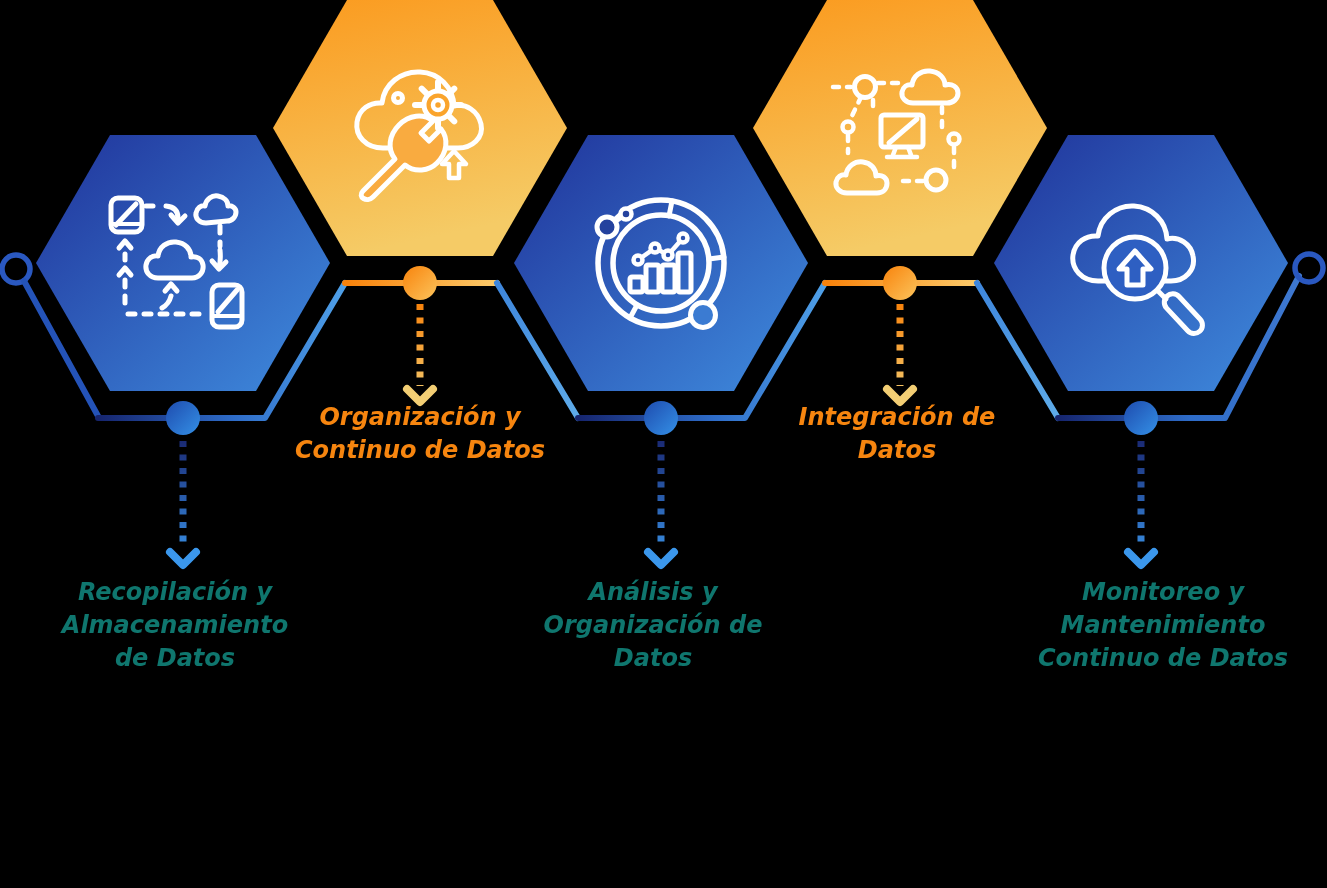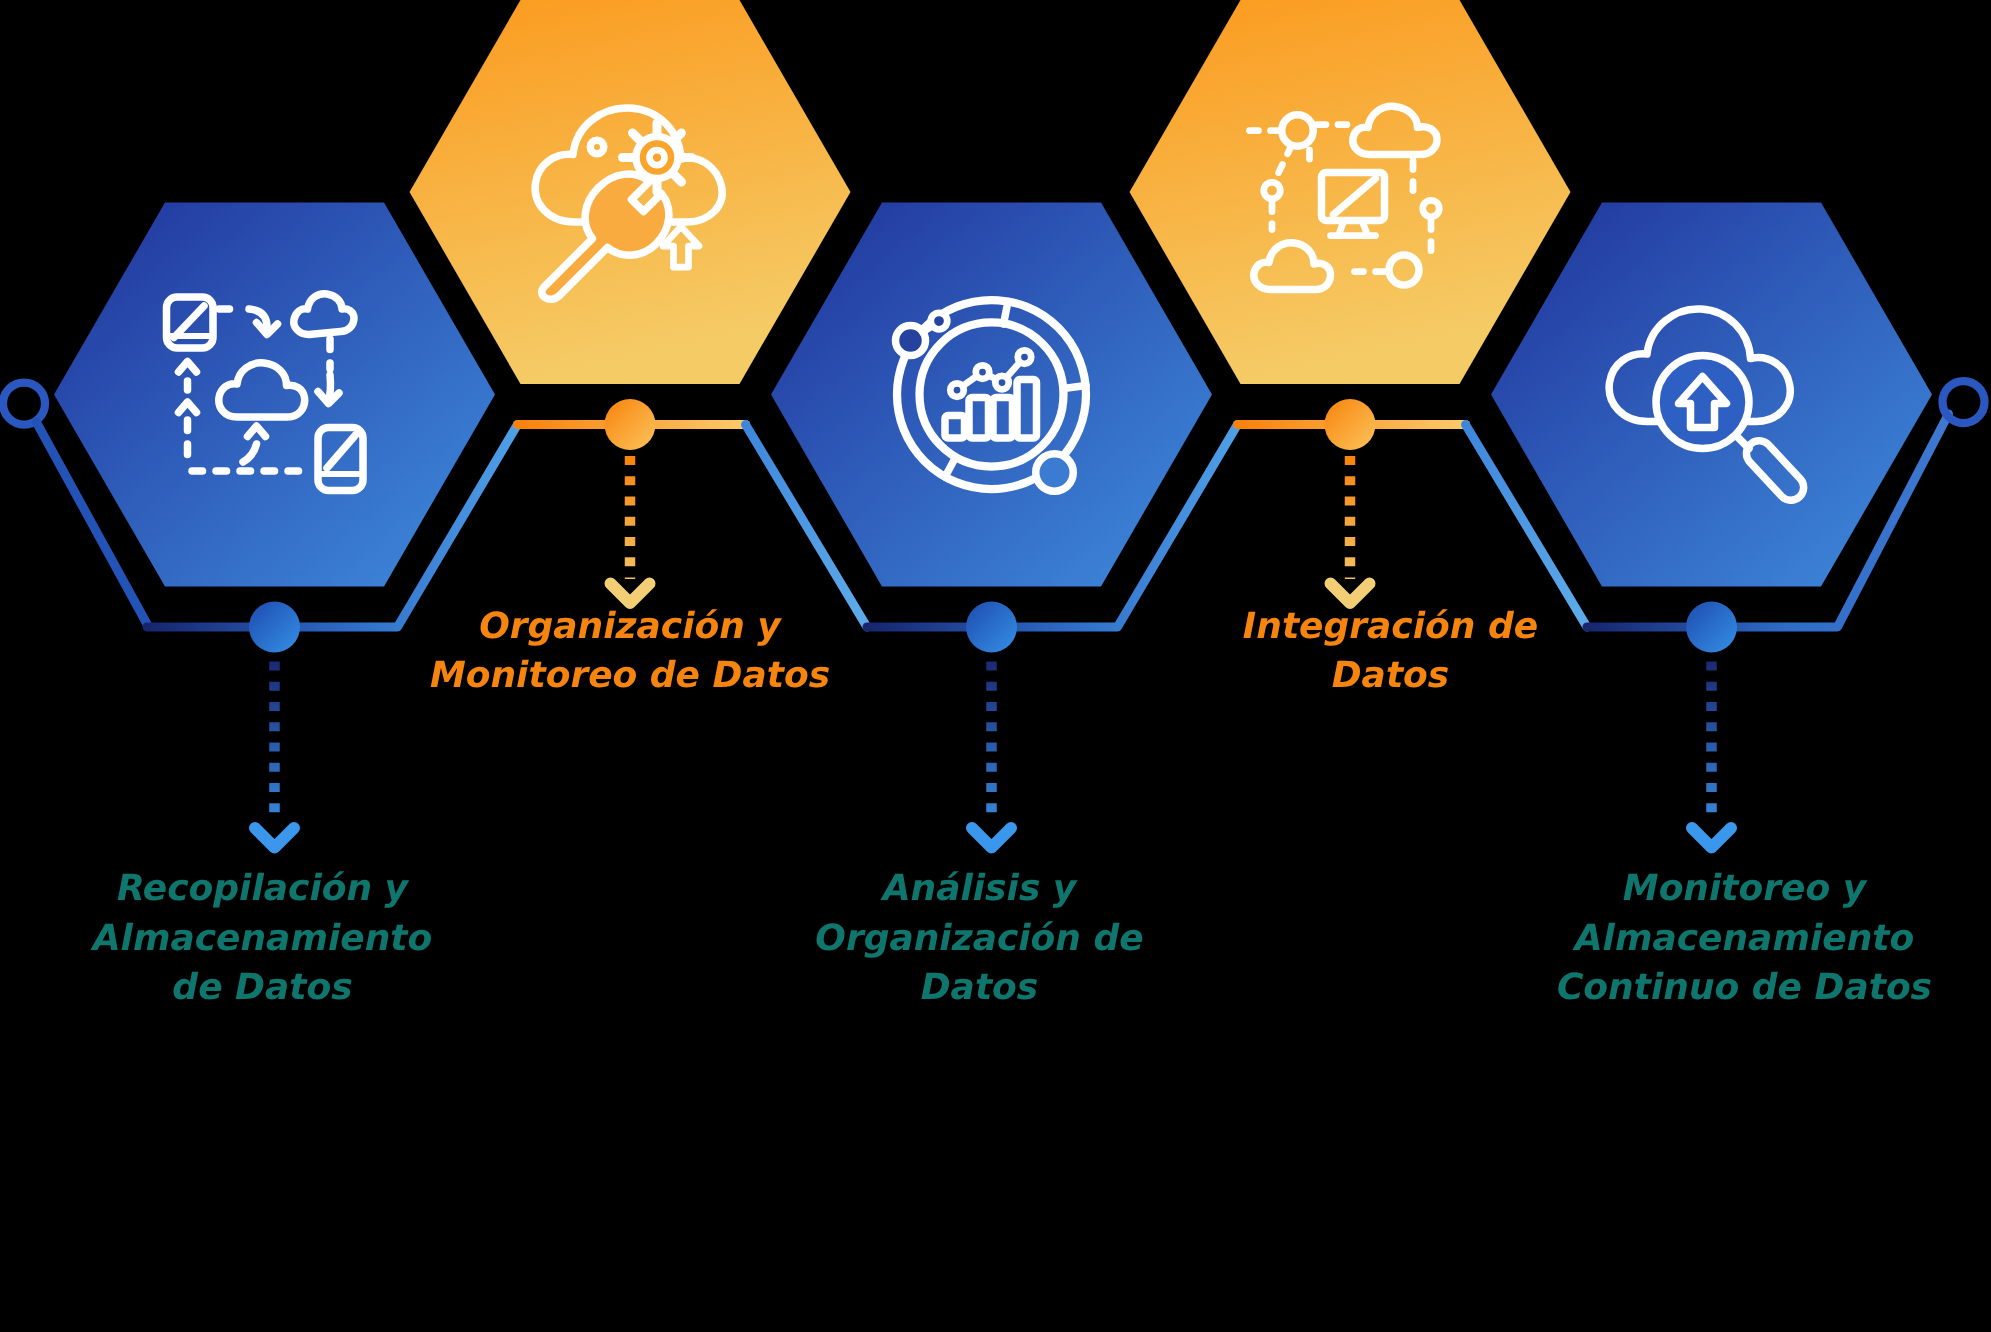--- a/index.html
+++ b/index.html
@@ -231,22 +231,22 @@
       <path d="M92 103 L100 111"></path>
       <rect x="93" y="117" width="48" height="17" rx="8.5" transform="rotate(47 117 126)"></rect>
     </g>
   </g>
 </svg>
 
 <div class="lbl lbl-blue" style="left:175px;top:576px;">Recopilación y
 Almacenamiento
 de Datos</div>
 <div class="lbl lbl-orange" style="left:420px;top:401px;">Organización y
-Monitoreo de Datos</div>
+Continuo de Datos</div>
 <div class="lbl lbl-blue" style="left:653px;top:576px;">Análisis y
 Organización de
 Datos</div>
-<div class="lbl lbl-orange" style="left:927px;top:401px;">Integración de
+<div class="lbl lbl-orange" style="left:897px;top:401px;">Integración de
 Datos</div>
 <div class="lbl lbl-blue" style="left:1163px;top:576px;">Monitoreo y
-Almacenamiento
+Mantenimiento
 Continuo de Datos</div>
 </div>
 
 </body></html>

